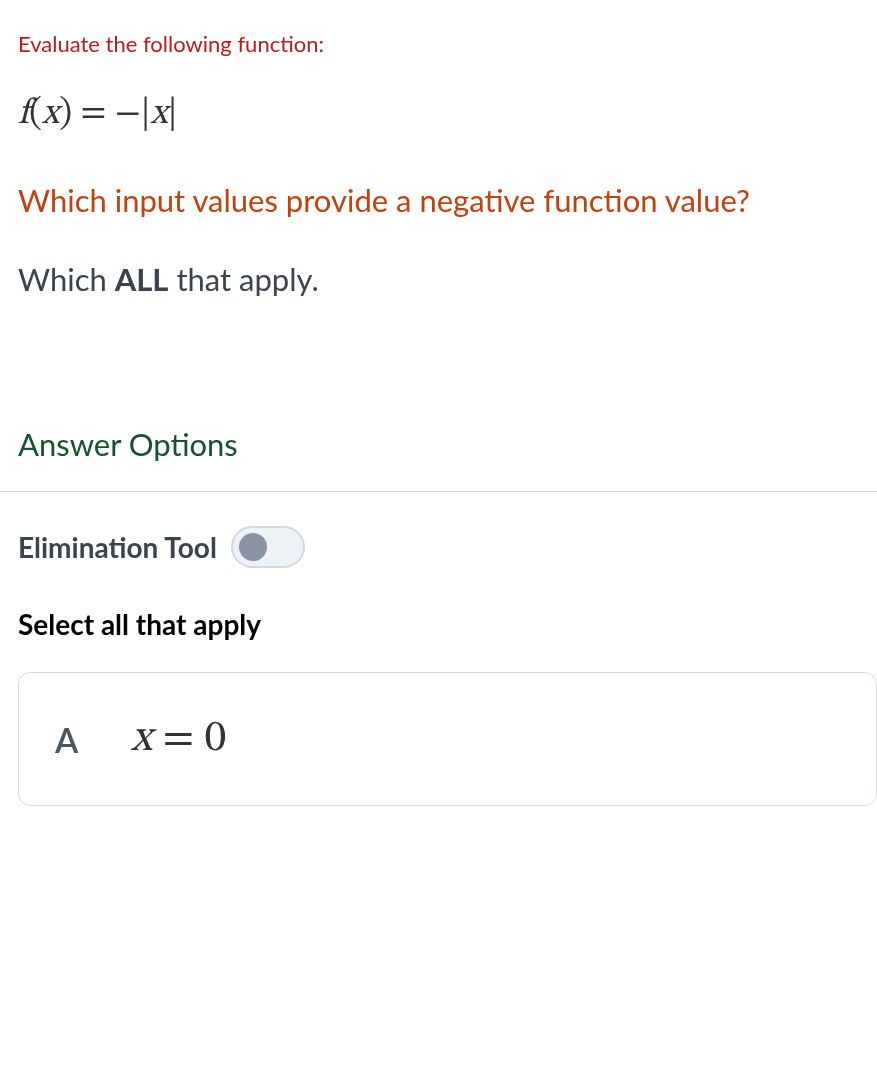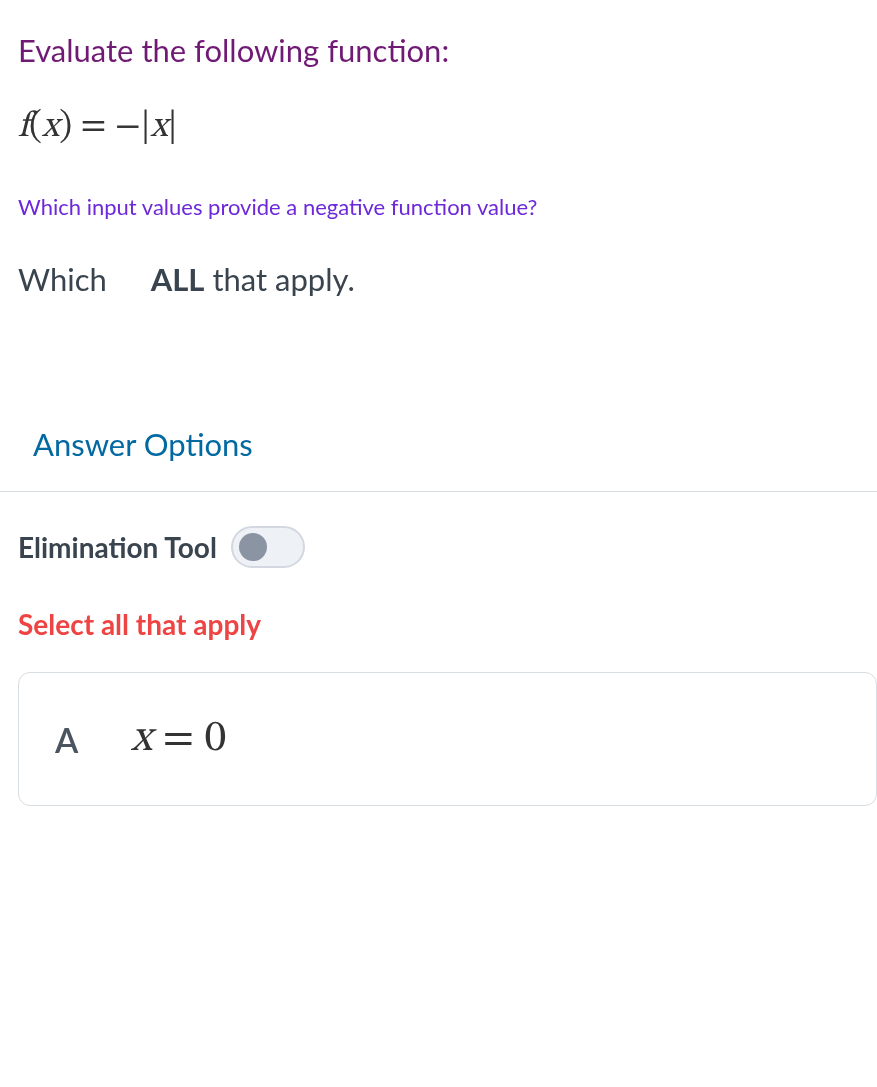--- a/index.html
+++ b/index.html
@@ -11,54 +11,52 @@
       font-family: 'Lato', 'Segoe UI', -apple-system, BlinkMacSystemFont, sans-serif;
       width: 877px;
       background: #fff;
       color: #3a444e;
       padding: 28px 18px 0 18px;
       font-size: 30px;
       line-height: 1.45;
       overflow: hidden;
     }
     .question-intro {
-      font-size: 31px;
-      color: #701a75;
+      font-size: 22px;
+      color: #b91c1c;
       margin-bottom: 28px;
     }
     .formula {
       text-align: left;
       font-family: 'STIX Two Math', 'Cambria Math', 'Times New Roman', serif;
       font-size: 36px;
       color: #333;
       margin: 0 0 38px 0;
     }
     .formula .fx {
       font-style: italic;
     }
     .question-body {
-      font-size: 22px;
-      color: #6d28d9;
+      font-size: 31px;
+      color: #c2410c;
       margin-bottom: 34px;
     }
     .select-instruction {
       font-size: 31px;
       color: #3a444e;
       margin-bottom: 120px;
     }
     .select-instruction .bold {
       font-weight: 700;
-      margin-left: 36px;
     }
     .answer-options-title {
       font-size: 31px;
-      color: #0369a1;
+      color: #14532d;
       margin-bottom: 24px;
       font-weight: 400;
-      margin-left: 15px;
     }
     .divider {
       border: none;
       border-top: 1.5px solid #d7dde1;
       margin: 0 -18px 34px -18px;
     }
     .elim-row {
       display: flex;
       align-items: center;
       gap: 14px;
@@ -85,21 +83,21 @@
       left: 6px;
       transform: translateY(-50%);
       width: 28px;
       height: 28px;
       border-radius: 50%;
       background: #8a94a3;
     }
     .sata-label {
       font-size: 28px;
       font-weight: 700;
-      color: #ef4444;
+      color: #000000;
       margin-bottom: 28px;
     }
     .option {
       border: 1.5px solid #d7dde1;
       border-radius: 12px;
       padding: 34px 28px 34px 36px;
       margin-right: -18px;
       display: flex;
       align-items: center;
       gap: 42px;

